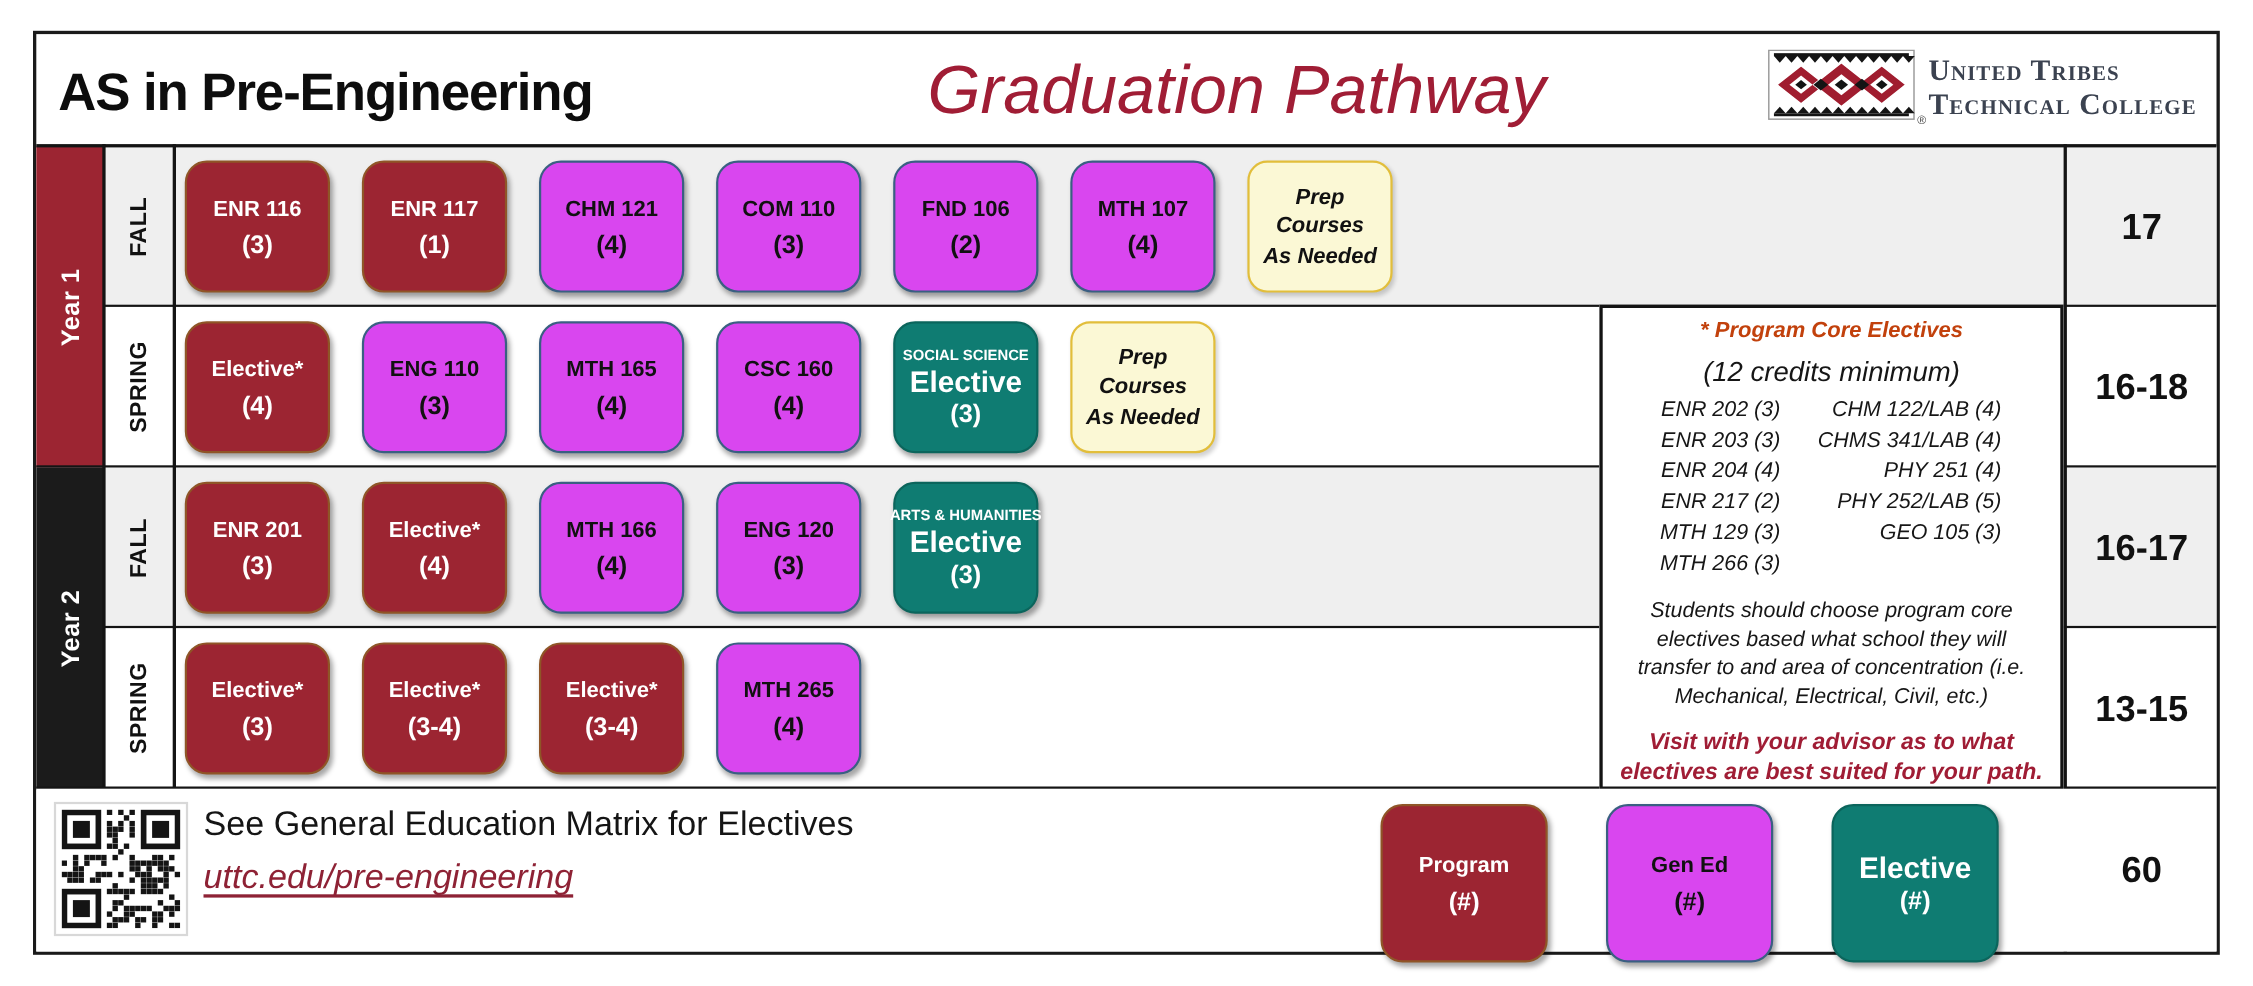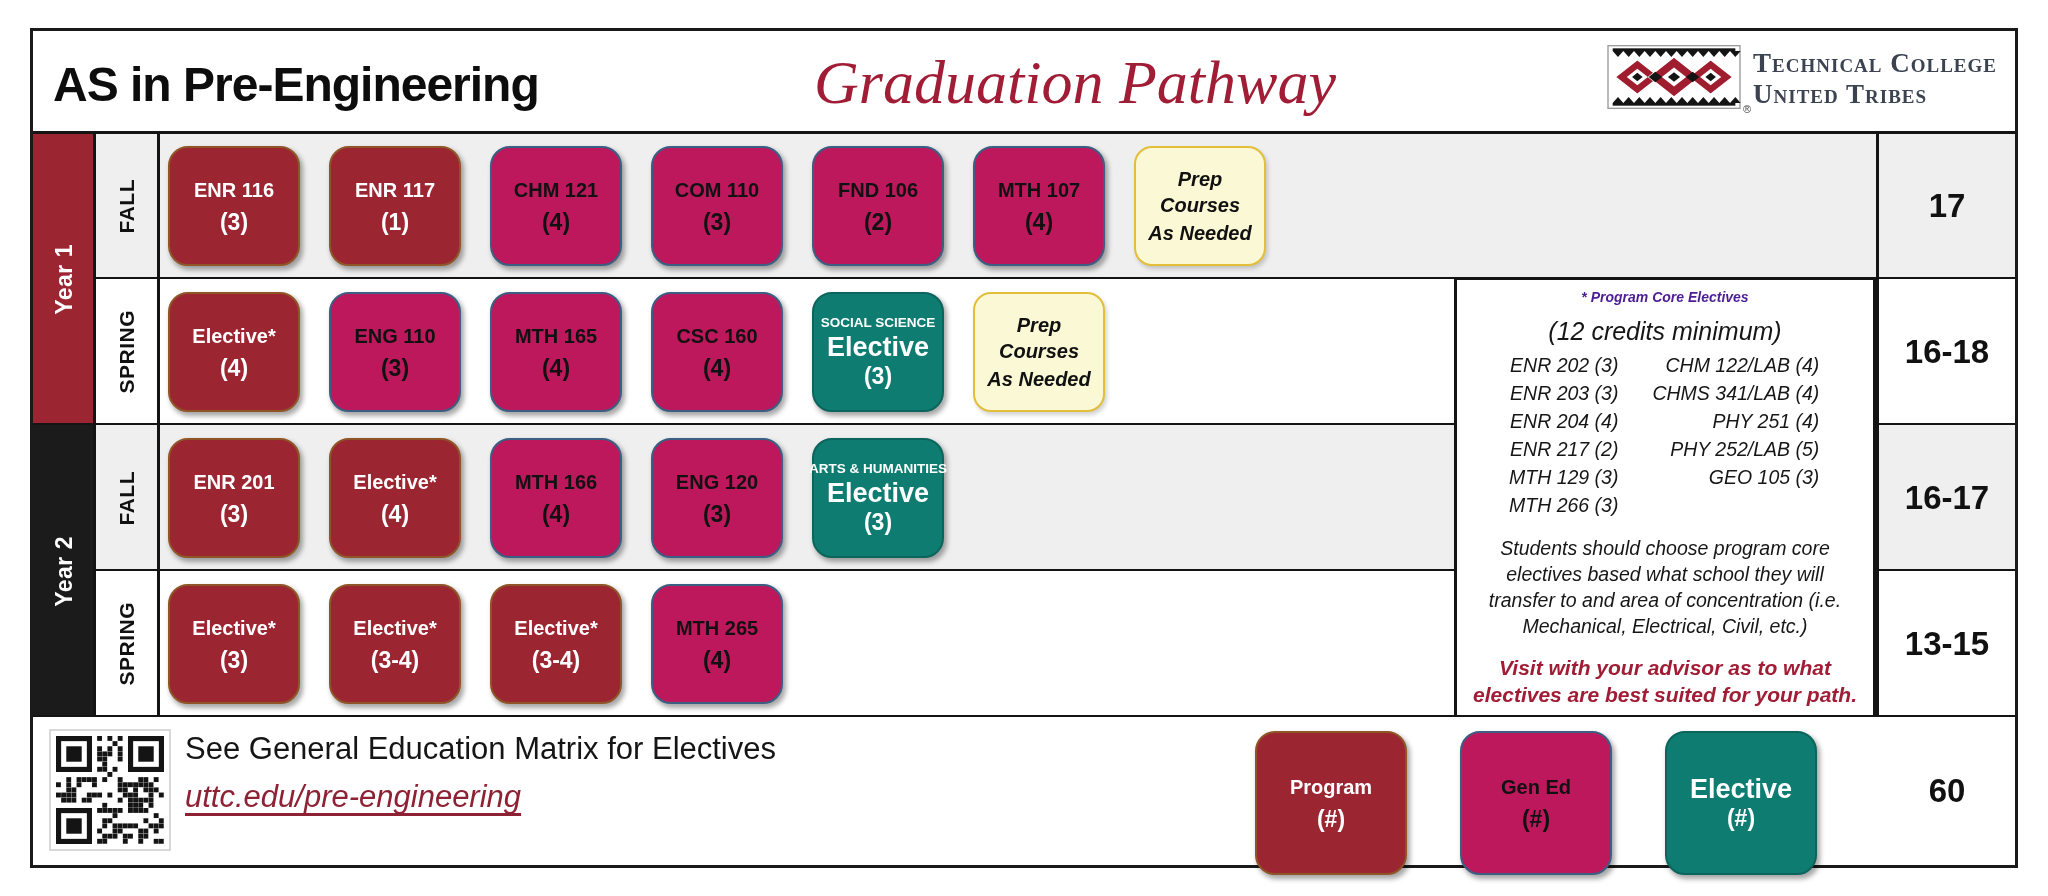--- a/index.html
+++ b/index.html
@@ -1,22 +1,22 @@
 <!DOCTYPE html>
 <html><head>
 <meta charset="utf-8">
 <style>
   html,body{margin:0;padding:0;background:#fff;width:2048px;height:896px;overflow:hidden;
     font-family:"Liberation Sans","DejaVu Sans",sans-serif;}
   #page{position:absolute;left:30px;top:28px;width:1982px;height:834px;border:3px solid #1a1a1a;background:#fff;}
 
   
   .title{position:absolute;left:20px;top:26px;font-size:48px;font-weight:bold;color:#0d0d0d;letter-spacing:-1px;}
-  .subtitle{position:absolute;left:712px;top:16px;width:660px;text-align:center;
-    font-family:Liberation Serif, serif;font-style:italic;font-size:62px;color:#A01D35;}
+  .subtitle{position:absolute;left:712px;top:16px;width:660px;text-align:right;
+    font-family:Liberation Sans, sans-serif;font-style:italic;font-size:62px;color:#A01D35;}
   .logo{position:absolute;right:18px;top:14px;display:flex;align-items:center;gap:12px;}
   .logo-mark-wrap{position:relative;}
   .logo-reg{position:absolute;right:-10px;bottom:-2px;font-size:11px;color:#444;}
   .logo-text{font-family:"Liberation Serif","DejaVu Serif",serif;font-variant:small-caps;font-weight:bold;
     color:#3b4250;font-size:27px;line-height:31px;letter-spacing:1px;}
 
   
   .band{position:absolute;left:0;width:1982px;height:146px;}
   .band-grey{background:#EFEFEF;}
   .band-white{background:#FFFFFF;}
@@ -30,35 +30,35 @@
   .total-cell{position:absolute;left:1846px;width:136px;height:146px;display:flex;align-items:center;justify-content:center;
     font-size:33px;font-weight:bold;color:#111;}
 
   
   .card{position:absolute;width:132px;height:120px;border-radius:20px;box-sizing:border-box;
     display:flex;flex-direction:column;align-items:center;justify-content:center;row-gap:7px;
     text-align:center;font-weight:bold;box-shadow:2.5px 3.5px 5px rgba(0,0,0,.35);}
   .card .t{font-size:20px;line-height:26px;}
   .card .cr{font-size:23px;line-height:25px;}
   .program{background:#9C2532;color:#fff;border:2.5px solid #8F5527;}
-  .gened{background:#be185d;color:#111;border:2.5px solid #3A5F82;}
+  .gened{background:#d946ef;color:#111;border:2.5px solid #3A5F82;}
   .elective{background:#0F7C72;color:#fff;border:2px solid #0B655C;row-gap:3px;}
   .elective .cat{font-size:13.5px;line-height:15px;white-space:nowrap;}
   .elective .t{font-size:27px;line-height:28px;}
   .prep{background:#FBF8D5;color:#111;border:2.5px solid #E2BE3B;border-radius:18px;row-gap:2px;
     box-shadow:2px 3px 4px rgba(0,0,0,.18);}
   .prep .t,.prep .cr{font-size:20px;line-height:26px;font-style:italic;}
 
   
   .hline,.vline{position:absolute;background:#141414;}
 
   
   .notes{position:absolute;left:1421px;top:246px;width:422px;height:441px;background:#fff;
     border:3px solid #141414;box-sizing:border-box;font-style:italic;text-align:center;color:#161616;}
-  .notes-heading{margin-top:9px;font-size:14px;font-weight:bold;color:#4c1d95;}
+  .notes-heading{margin-top:9px;font-size:20px;font-weight:bold;color:#c2410c;}
   .notes-sub{font-size:25px;margin-top:12px;}
   .notes-cols{display:flex;text-align:right;margin:5px 0 0 52px;column-gap:34px;}
   .notes-cols ul{list-style:none;margin:0;padding:0;font-size:19.5px;line-height:28px;}
   .notes-para{font-size:19.5px;line-height:26px;margin:16px 16px 0;}
   .notes-advisor{font-size:21px;line-height:27px;font-weight:bold;color:#A01D35;margin:15px 12px 0;}
 
   
   .footer{position:absolute;left:0;top:686px;width:1982px;height:148px;background:#fff;}
   .qr-frame{position:absolute;left:16px;top:12px;width:122px;height:122px;border:2px solid #d8d8d8;
     background:#fff;box-sizing:border-box;padding:5px;}
@@ -442,17 +442,17 @@
           <polygon points="90.88,48 100,40.8 109.12,48 100,55.2" fill="#141414"></polygon>
           <polygon points="122,48 155,22 188,48 155,74" fill="#A01D2F" stroke="#fff" stroke-width="2"></polygon>
           <polygon points="139.16,48 155,35.519999999999996 170.84,48 155,60.480000000000004" fill="#fff"></polygon>
           <polygon points="147.08,48 155,41.76 162.92,48 155,54.24" fill="#141414"></polygon>
           <polygon points="62,48 72,40 82,48 72,56" fill="#141414"></polygon>
           <polygon points="118,48 128,40 138,48 128,56" fill="#141414"></polygon>
         </svg>
       <span class="logo-reg">®</span>
     </div>
     <div class="logo-text">
+      <div>United Tribes</div>
       <div>Technical College</div>
-      <div>United Tribes</div>
     </div>
   </div>
 </div>
 
 </body></html>

